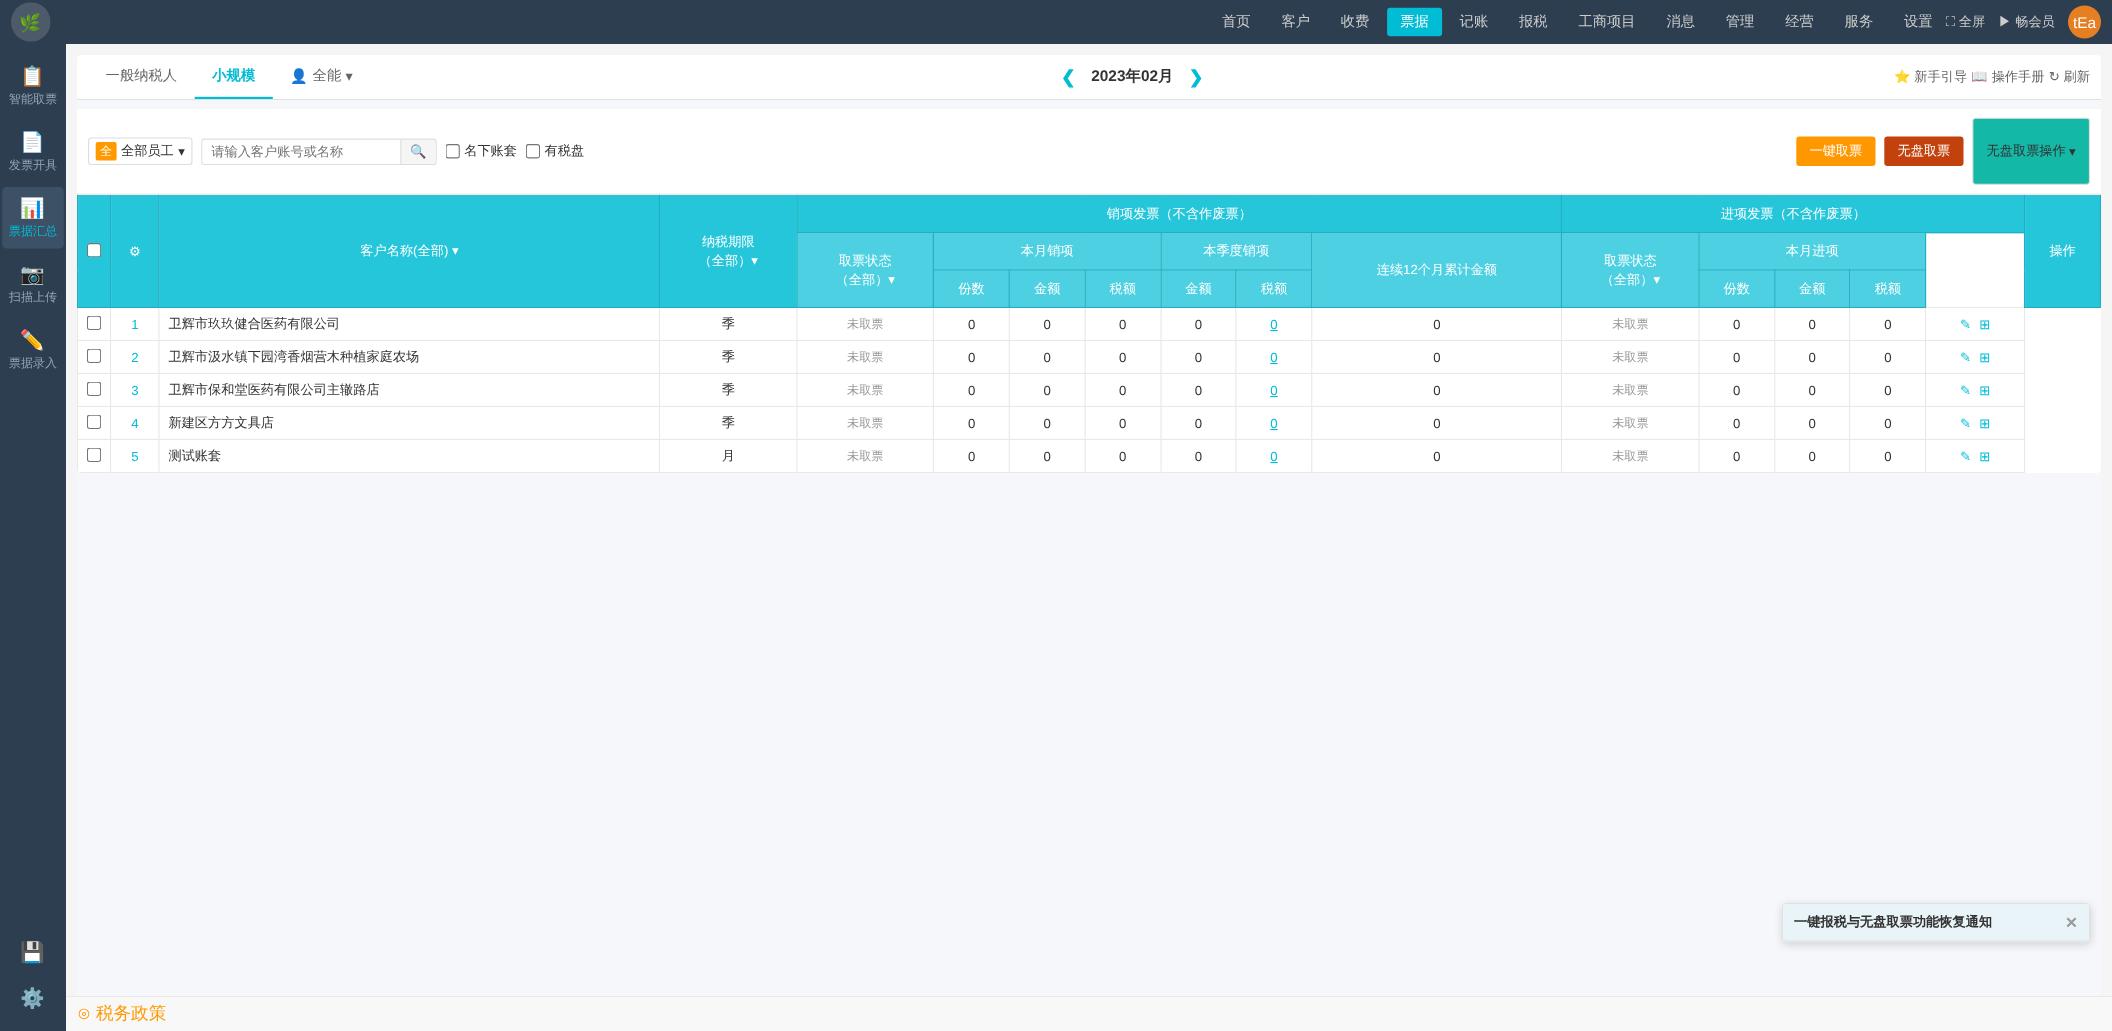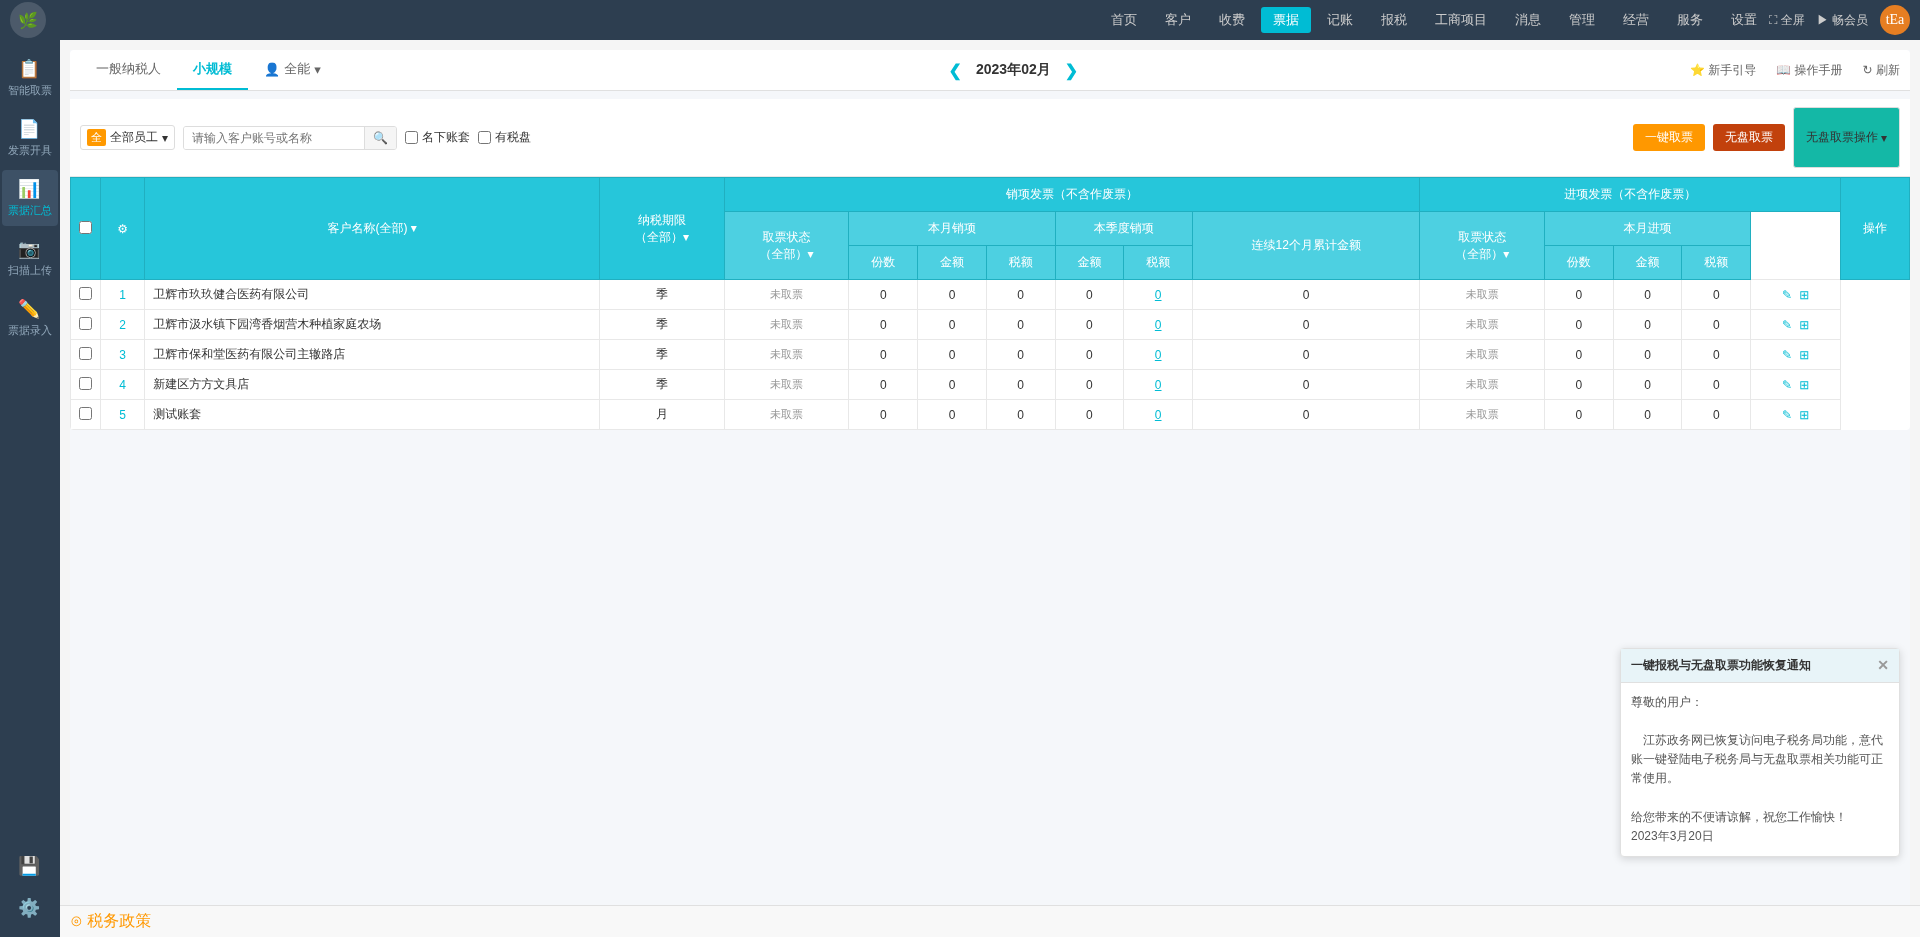--- a/index.html
+++ b/index.html
@@ -45,21 +45,21 @@
       gap: 12px;
       color: #ccc;
       font-size: 12px;
     }
     .top-nav .nav-right span { cursor: pointer; }
     .top-nav .avatar {
       width: 30px; height: 30px;
       background: #e67e22;
       border-radius: 50%;
       display: flex; align-items: center; justify-content: center;
-      color: white; font-size: 14px; font-family: Liberation Serif, serif;
+      color: white; font-size: 14px;
     }
 
     
     .sidebar {
       position: fixed;
       top: 40px; left: 0; bottom: 0;
       width: 60px;
       background: #2d3e50;
       display: flex;
       flex-direction: column;
@@ -134,21 +134,21 @@
     }
     .tabs-center .nav-arrow {
       cursor: pointer;
       color: #00bcd4;
       font-size: 16px;
       padding: 2px 6px;
     }
     .tabs-right {
       display: flex;
       align-items: center;
-      gap: 20px;
+      gap: 4px;
       font-size: 12px;
       color: #666;
     }
     .tabs-right span { cursor: pointer; }
 
     
     .toolbar {
       display: flex;
       align-items: center;
       gap: 8px;
@@ -584,25 +584,17 @@
       </table>
     </div>
   </div>
 </div>
 
 <div class="notification-popup">
   <div class="notification-header">
     <span>一键报税与无盘取票功能恢复通知</span>
     <span class="notification-close">✕</span>
   </div>
-  <div class="notification-body">
-    <p style="white-space: pre-line;">尊敬的用户：
-
-　江苏政务网已恢复访问电子税务局功能，意代账一键登陆电子税务局与无盘取票相关功能可正常使用。
-
-给您带来的不便请谅解，祝您工作愉快！
-2023年3月20日</p>
-  </div>
 </div>
 
 <div class="bottom-bar">
   <span>⊙ 税务政策</span>
 </div>
 
 </body></html>

